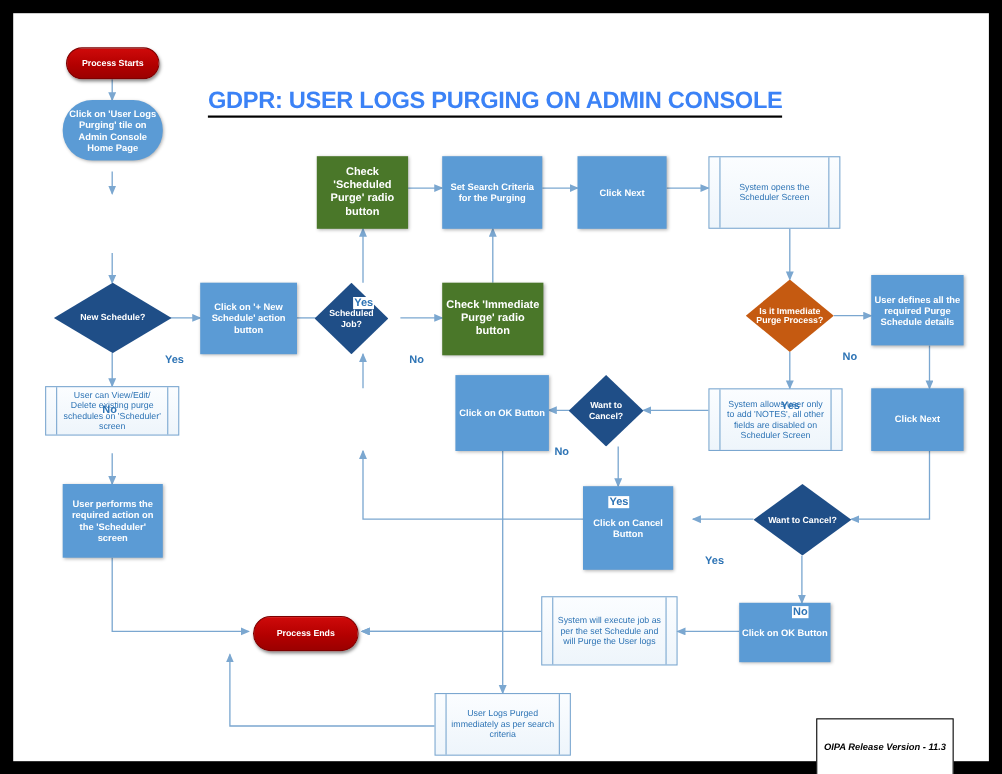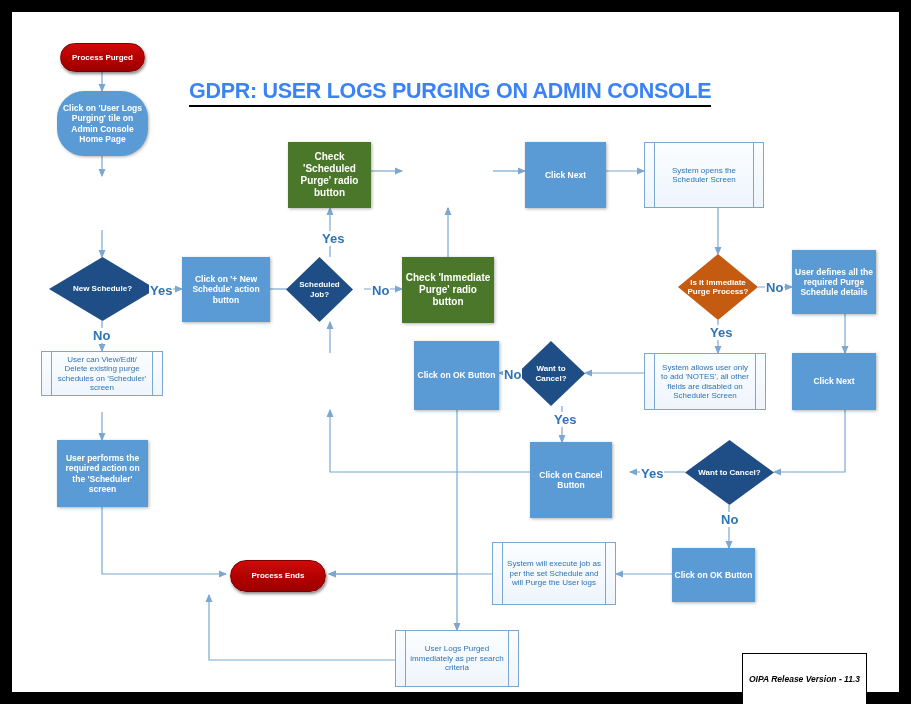--- a/index.html
+++ b/index.html
@@ -105,25 +105,26 @@
     color: #ffffff;
     font-size: 8px;
     font-weight: bold;
     text-align: center;
     line-height: 1.15;
     width: 82%;
   }
   .edge-label {
     position: absolute;
     color: #2e74b5;
-    font-size: 13px;
+    font-size: 10px;
     font-weight: bold;
     background: #ffffff;
     padding: 0 1px;
     white-space: nowrap;
+    margin-top: 39px;
   }
   #title {
     position: absolute;
     color: #3b82f6;
     font-weight: bold;
     font-size: 21.5px;
     letter-spacing: -0.3px;
     white-space: nowrap;
     border-bottom: 2.5px solid #000000;
     padding-bottom: 1px;
@@ -216,24 +217,24 @@
 
         <path d="M480,562 L317,562" marker-end="url(#arrow)"></path>
 
         <path d="M383,648 L197,648 L197,583" marker-end="url(#arrow)"></path>
       </g>
     </svg>
 
     <div id="title" style="left:177px; top:31px;">GDPR: USER LOGS PURGING ON ADMIN CONSOLE</div>
 
     <div class="node terminator" style="left:48px; top:31px; width:85px; height:29px;">
-      <span>Process Purged</span>
-    </div>
-
-    <div class="node process-blue" style="left:45px; top:79px; width:91px; height:65px;border-radius:27px;">
+      <span>Process Starts</span>
+    </div>
+
+    <div class="node process-blue" style="left:45px; top:79px; width:91px; height:55px;border-radius:27px;">
       <span>Click on 'User Logs Purging' tile on Admin Console Home Page</span>
     </div>
 
 
     <div class="decision" style="left:37px; top:245px; width:107px; height:64px;">
       <svg class="dshape" viewBox="0 0 107 64" preserveAspectRatio="none">
         <polygon points="53.5,0 107,32 53.5,64 0,32" fill="#1f4e87"></polygon>
       </svg>
       <span class="dlabel">New Schedule?</span>
     </div>
@@ -258,20 +259,23 @@
     </div>
 
     <div class="node process-green" style="left:276px; top:130px; width:83px; height:66px;">
       <span>Check 'Scheduled Purge' radio button</span>
     </div>
 
     <div class="node process-green" style="left:390px; top:245px; width:92px; height:66px;justify-content:center;">
       <span>Check 'Immediate Purge' radio button</span>
     </div>
 
+    <div class="node process-blue" style="left:390px; top:130px; width:91px; height:66px;">
+      <span>Set Search Criteria for the Purging</span>
+    </div>
 
     <div class="node process-blue" style="left:513px; top:130px; width:81px; height:66px;">
       <span>Click Next</span>
     </div>
 
     <div class="node predefined" style="left:632px; top:130px; width:120px; height:66px;">
       <span class="ptext">System opens the Scheduler Screen</span>
     </div>
 
     <div class="decision" style="left:666px; top:242px; width:80px; height:66px;">

